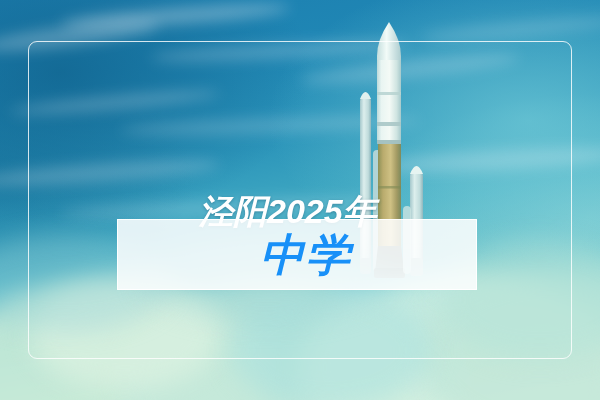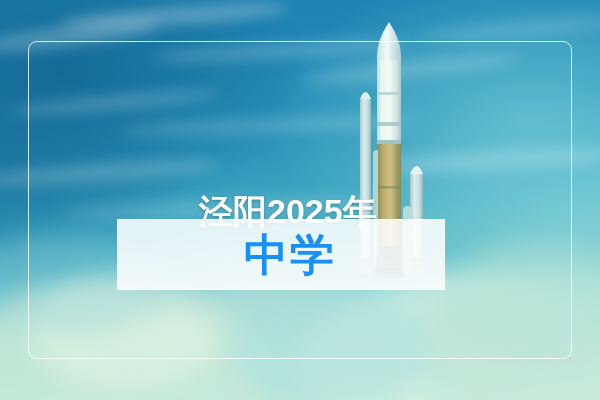--- a/index.html
+++ b/index.html
@@ -10,20 +10,21 @@
   body {
     font-family: "Liberation Sans", "DejaVu Sans", sans-serif;
   }
 
   .banner {
     position: relative;
     width: 600px;
     height: 400px;
     overflow: hidden;
     background: #0f172a;
+    font-style: italic;
   }
 
   
   .sky-base {
     position: absolute;
     inset: 0;
     background:
       linear-gradient(170deg,
         #1d7fb0 0%,
         #1f86b4 18%,
@@ -123,21 +124,21 @@
     letter-spacing: 0px;
     text-shadow: 0 1px 3px rgba(10,60,90,0.35);
     white-space: pre;
   }
   .headline-line { display: block; }
 
   .subject-bar {
     position: absolute;
     left: 117px;
     top: 219px;
-    width: 328px;
+    width: 360px;
     height: 71px;
     background: rgba(255,255,255,0.86);
     border: 1px solid rgba(255,255,255,0.95);
     box-sizing: border-box;
     display: flex;
     align-items: center;
     justify-content: center;
     padding-left: 18px;
   }
   .subject-text {

